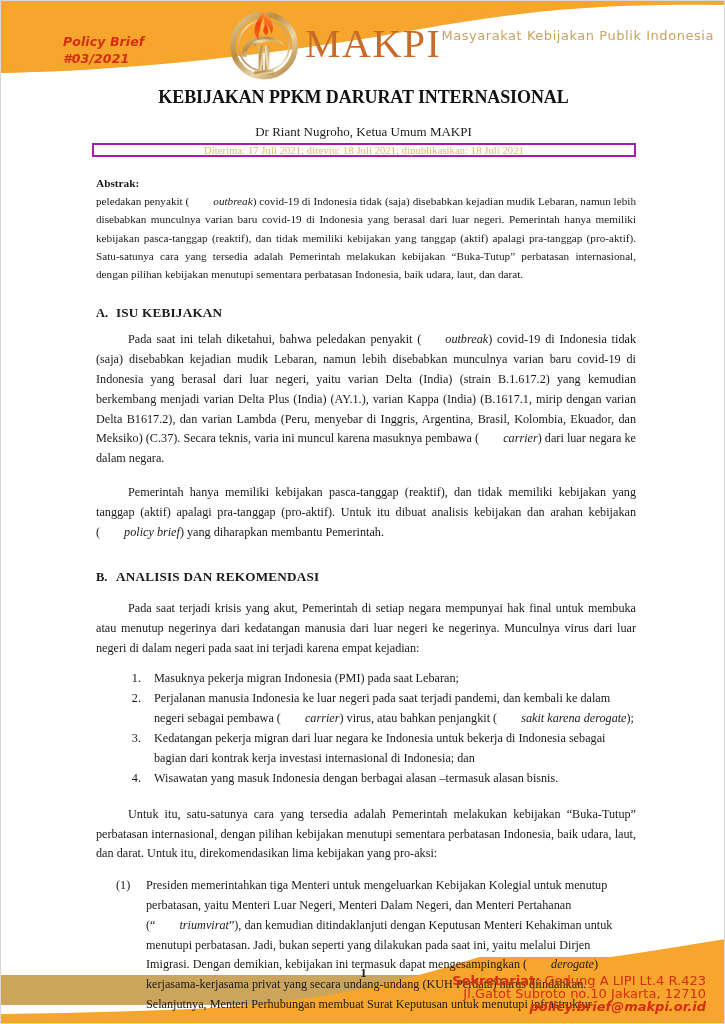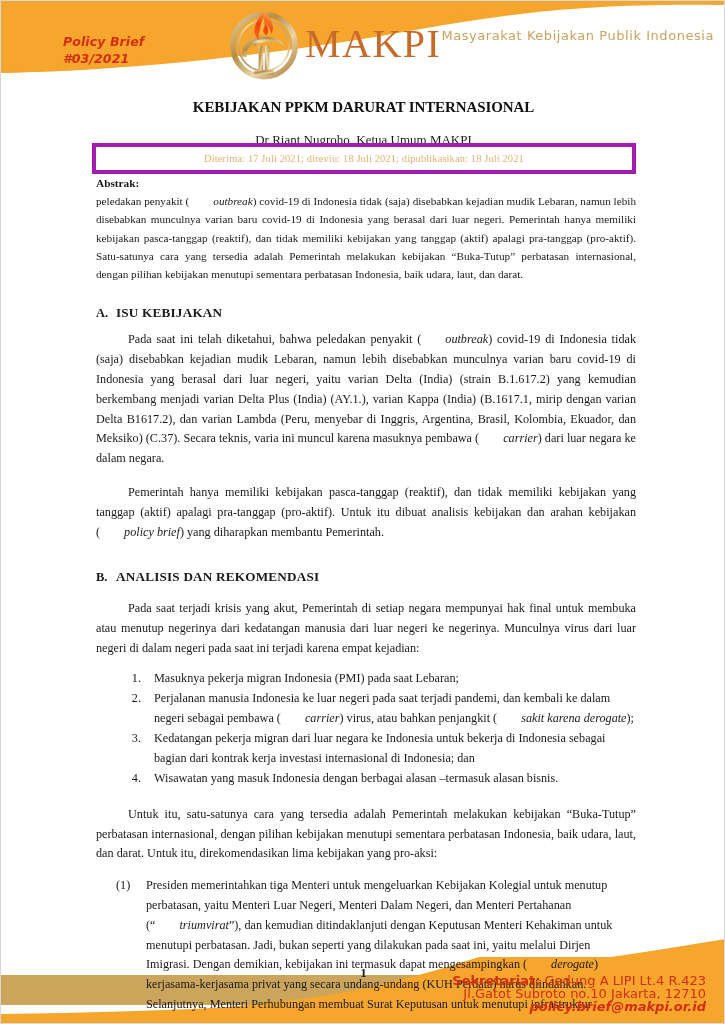--- a/index.html
+++ b/index.html
@@ -92,43 +92,43 @@
     position: absolute;
     top: 86px;
     left: 0;
     width: 725px;
     text-align: center;
     z-index: 3;
   }
   .doc-title {
     font-family: "Liberation Serif", serif;
     font-weight: bold;
-    font-size: 15px;
+    font-size: 18px;
     letter-spacing: -0.1px;
     color: #111111;
-    margin: 12px;
+    margin: 0;
     line-height: 1.15;
   }
   .doc-author {
     font-family: "Liberation Serif", serif;
     font-size: 13px;
     color: #1b1b1b;
     margin-top: 16px;
     line-height: 1.2;
   }
 
   
   .date-box {
     position: absolute;
     top: 142px;
     left: 91px;
     width: 544px;
-    height: 31px;
+    height: 14px;
     box-sizing: border-box;
-    border: 4px solid #a21caf;
+    border: 2px solid #a21caf;
     display: flex;
     align-items: center;
     justify-content: center;
     z-index: 3;
   }
   .date-box-text {
     font-family: "Liberation Serif", serif;
     font-size: 10.5px;
     color: #e8b06d;
     letter-spacing: .1px;

